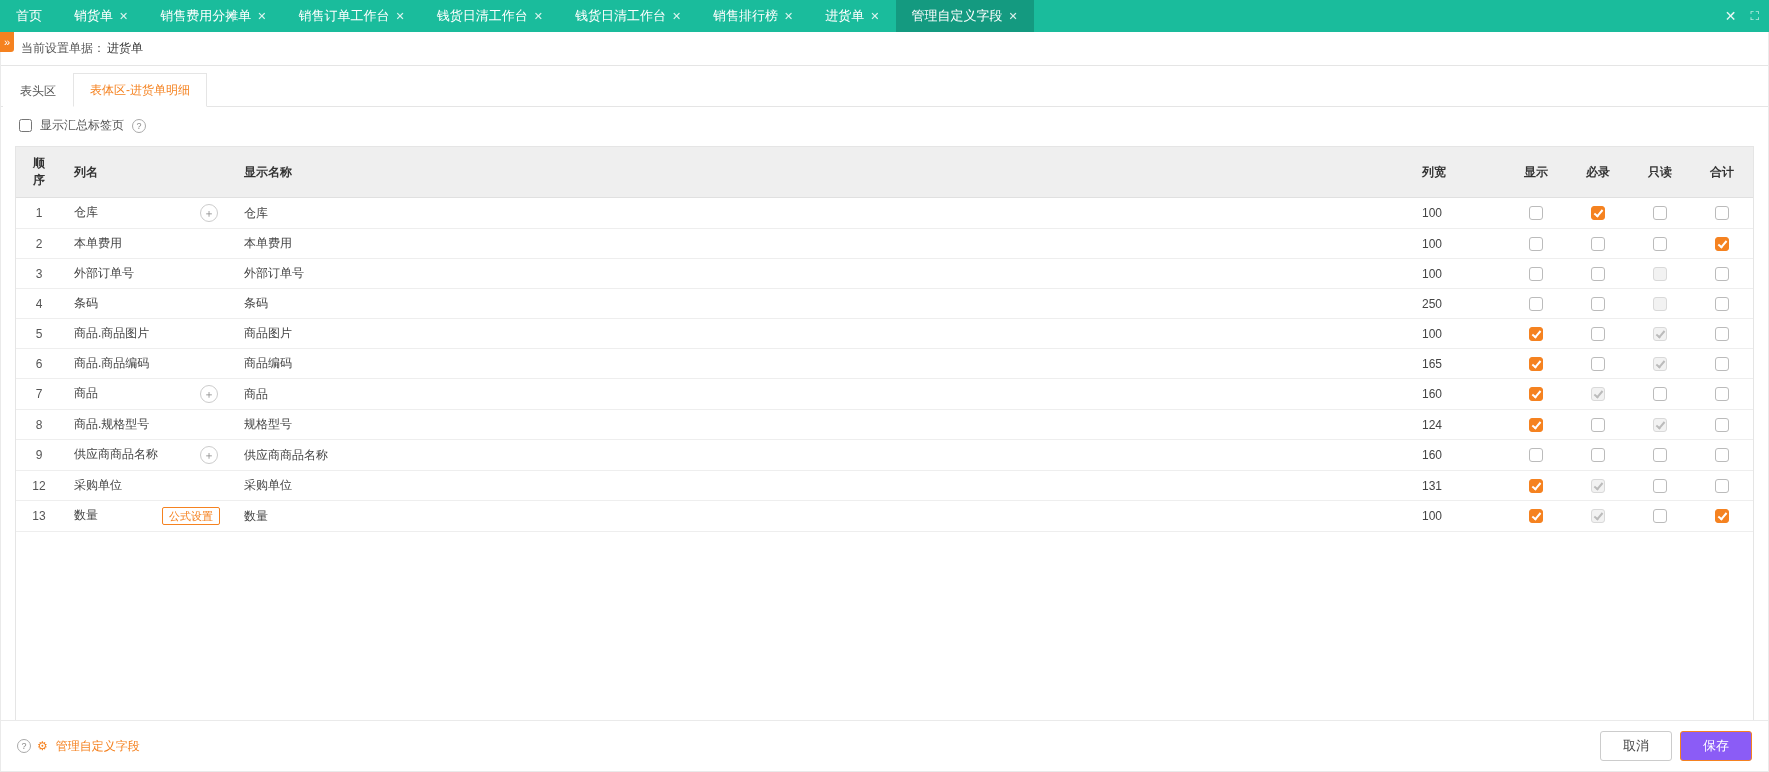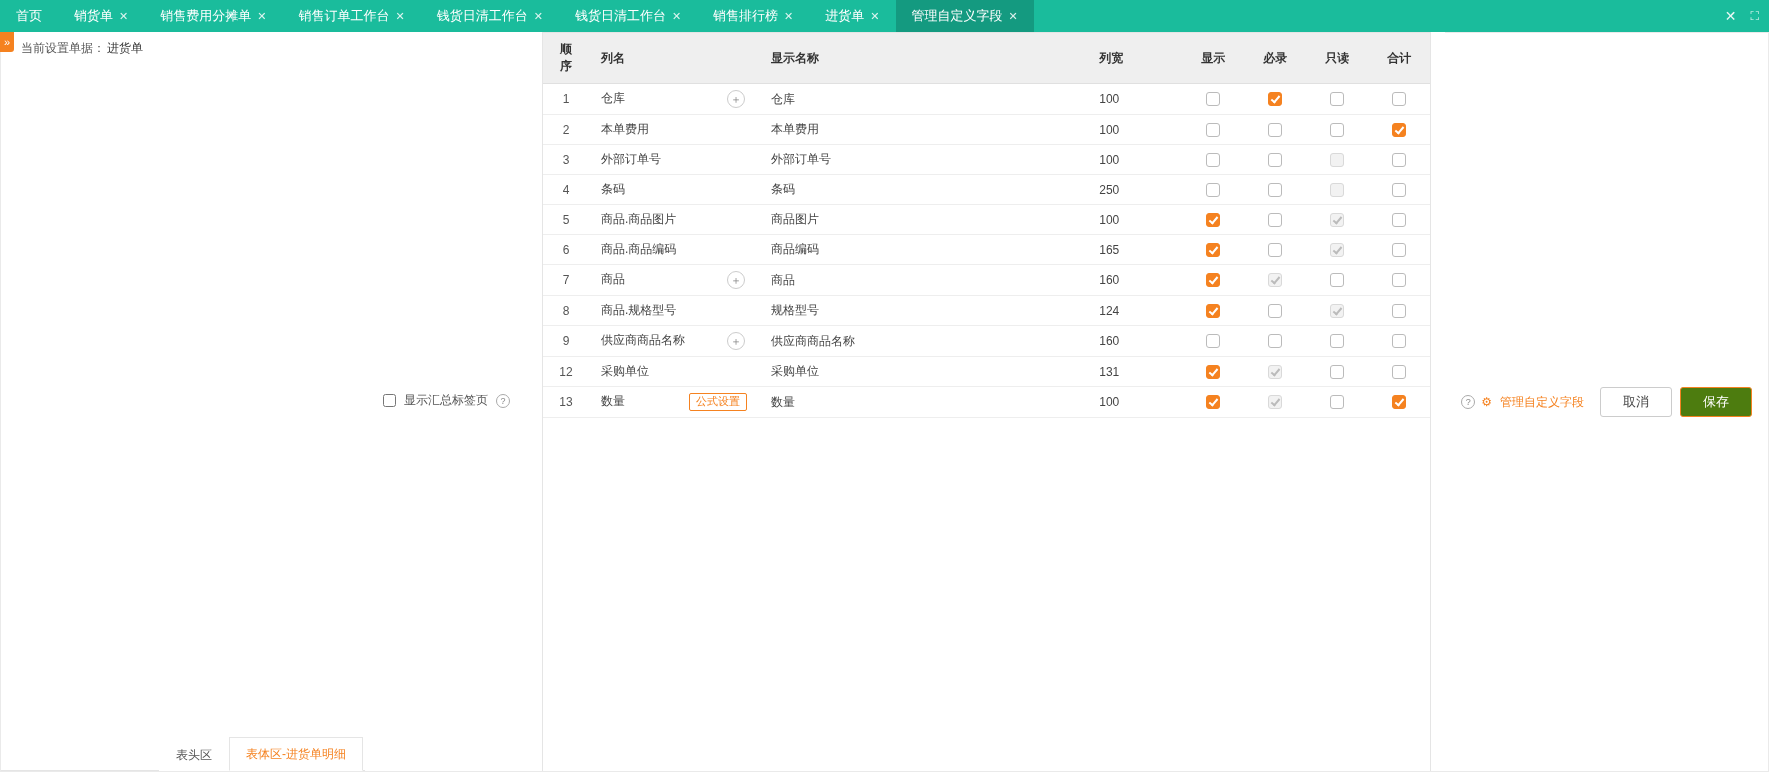--- a/index.html
+++ b/index.html
@@ -62,21 +62,21 @@
     border-bottom-right-radius: 3px;
     z-index: 5;
   }
 
   .page {
     position: absolute;
     left: 0; right: 0;
     top: 32px;
     bottom: 0;
     display: flex;
-    flex-direction: row;
+    flex-direction: column;
     border: 1px solid #eaeaea;
     border-top: none;
   }
 
   .breadcrumb {
     padding: 8px 14px 8px 20px;
     font-size: 12px;
     color: #555;
     border-bottom: 1px solid #e5e5e5;
   }
@@ -177,21 +177,20 @@
   .formula-btn {
     display: inline-block;
     border: 1px solid #f58220;
     color: #f58220;
     padding: 0 6px;
     height: 18px;
     line-height: 16px;
     font-size: 11px;
     float: right;
     border-radius: 2px;
-    font-family: Liberation Mono, monospace;
   }
 
   .chkbox {
     -webkit-appearance: none;
     appearance: none;
     width: 14px; height: 14px;
     border: 1px solid #bbb;
     border-radius: 3px;
     background: #fff;
     position: relative;
@@ -247,21 +246,21 @@
     min-width: 72px;
     height: 30px;
     border-radius: 3px;
     font-size: 13px;
     cursor: pointer;
     border: 1px solid #ccc;
     background: #fff;
     color: #444;
   }
   .btn.primary {
-    background: #4d7c0f;
+    background: #8b5cf6;
     border-color: #f58220;
     color: #fff;
   }
 
   
   .table-wrap::-webkit-scrollbar { width: 10px; height: 10px; }
   .table-wrap::-webkit-scrollbar-thumb { background: #c9c9c9; border-radius: 5px; }
   .table-wrap::-webkit-scrollbar-track { background: #f3f3f3; }
 </style>
 </head>

